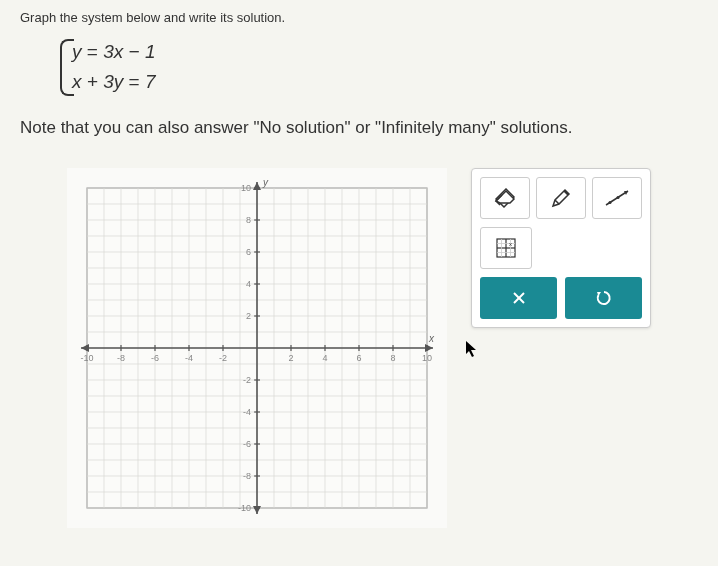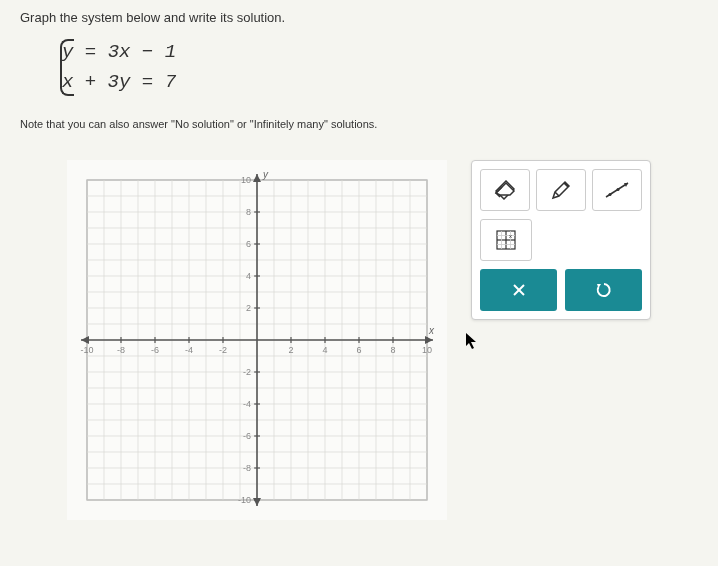--- a/index.html
+++ b/index.html
@@ -8,41 +8,41 @@
   background: #f5f5f0;
   width: 718px;
   height: 566px;
   padding: 10px 20px;
   color: #333;
   overflow: hidden;
 }
 .instruction { font-size: 13px; margin-bottom: 12px; }
 .system {
   margin-left: 40px;
-  font-family: Liberation Mono, monospace;
+  font-family: Liberation Sans, sans-serif;
   font-size: 19px;
   position: relative;
-  padding-left: 2px;
+  padding-left: 12px;
   margin-bottom: 20px;
 }
 .system::before {
   content: "";
   position: absolute;
   left: 0;
   top: 2px;
   bottom: 2px;
   width: 12px;
   border-left: 2px solid #333;
   border-top: 2px solid #333;
   border-bottom: 2px solid #333;
   border-radius: 8px 0 0 8px;
 }
 .eq { line-height: 1.6; font-style: italic; }
 .eq .n { font-style: normal; }
-.note { font-size: 11px; margin-top: 16px; margin-bottom: 30px; }
+.note { font-size: 17px; margin-top: 16px; margin-bottom: 30px; }
 .workspace { display: flex; gap: 24px; align-items: flex-start; justify-content: center; }
 .graph-wrap { background: #fafaf8; padding: 0; }
 .toolbox {
   background: #fff;
   border: 1px solid #ccc;
   border-radius: 4px;
   padding: 8px;
   width: 180px;
   box-shadow: 0 1px 3px rgba(0,0,0,0.1);
 }

